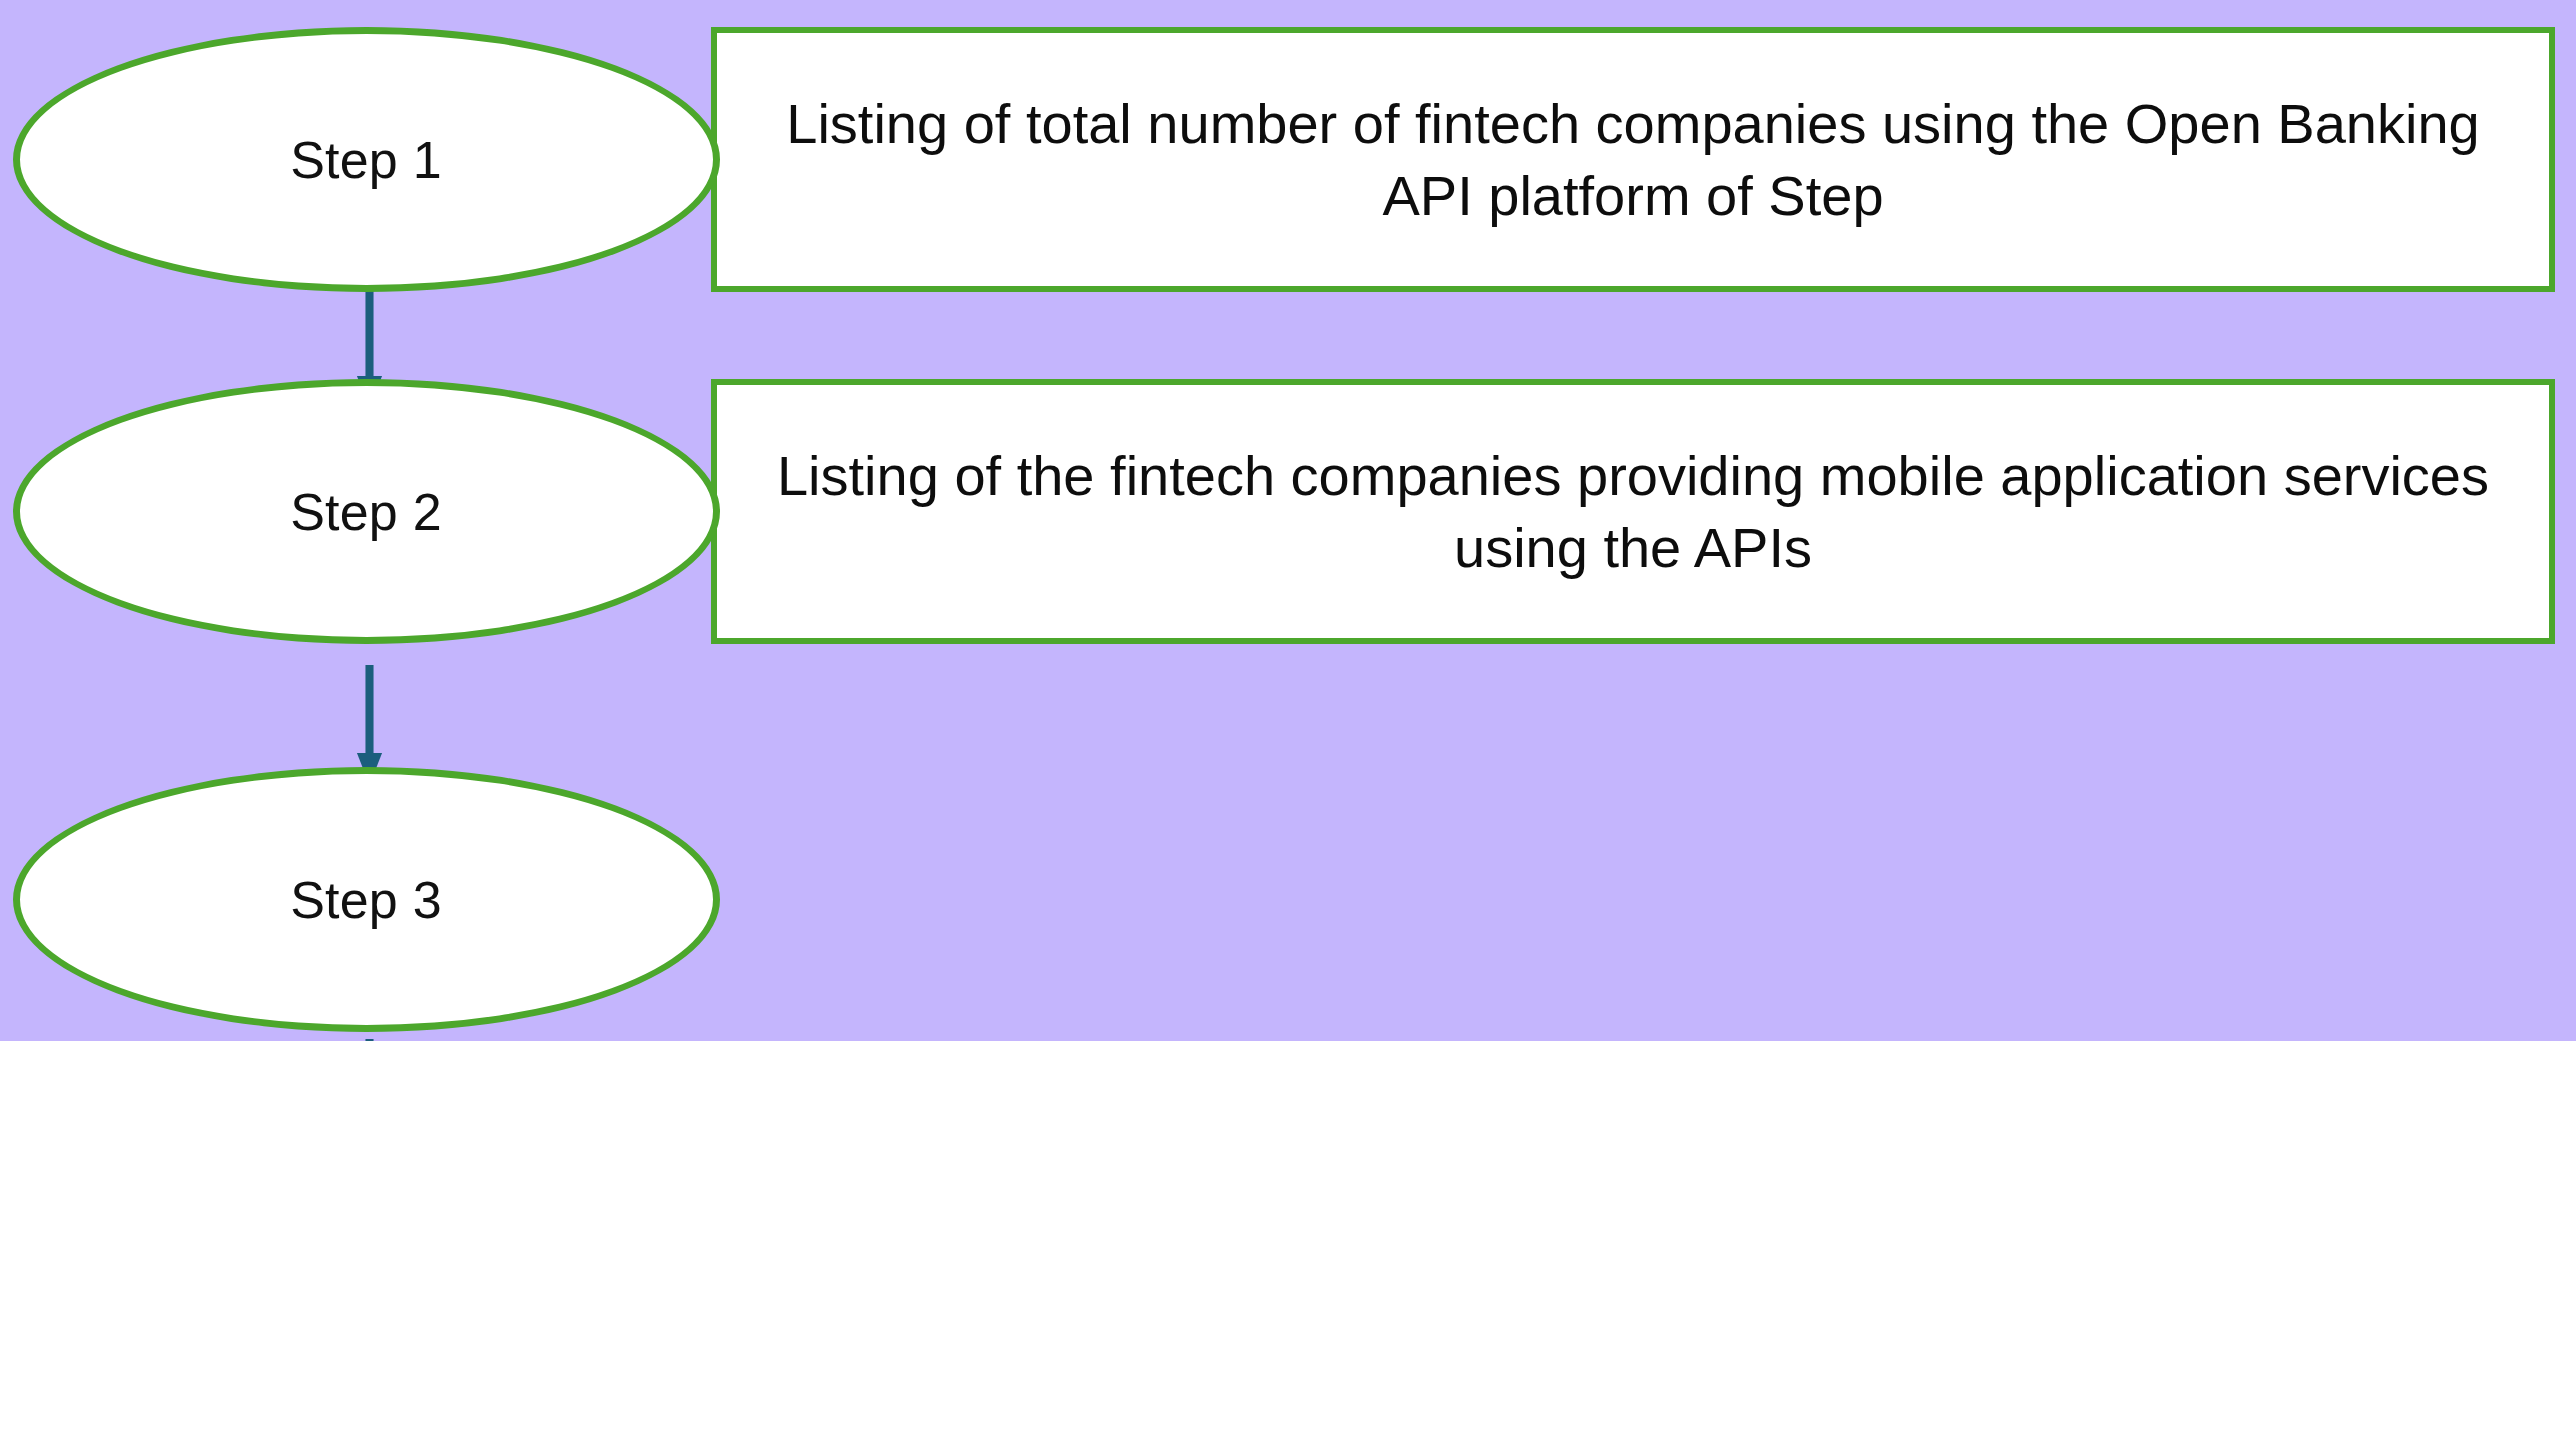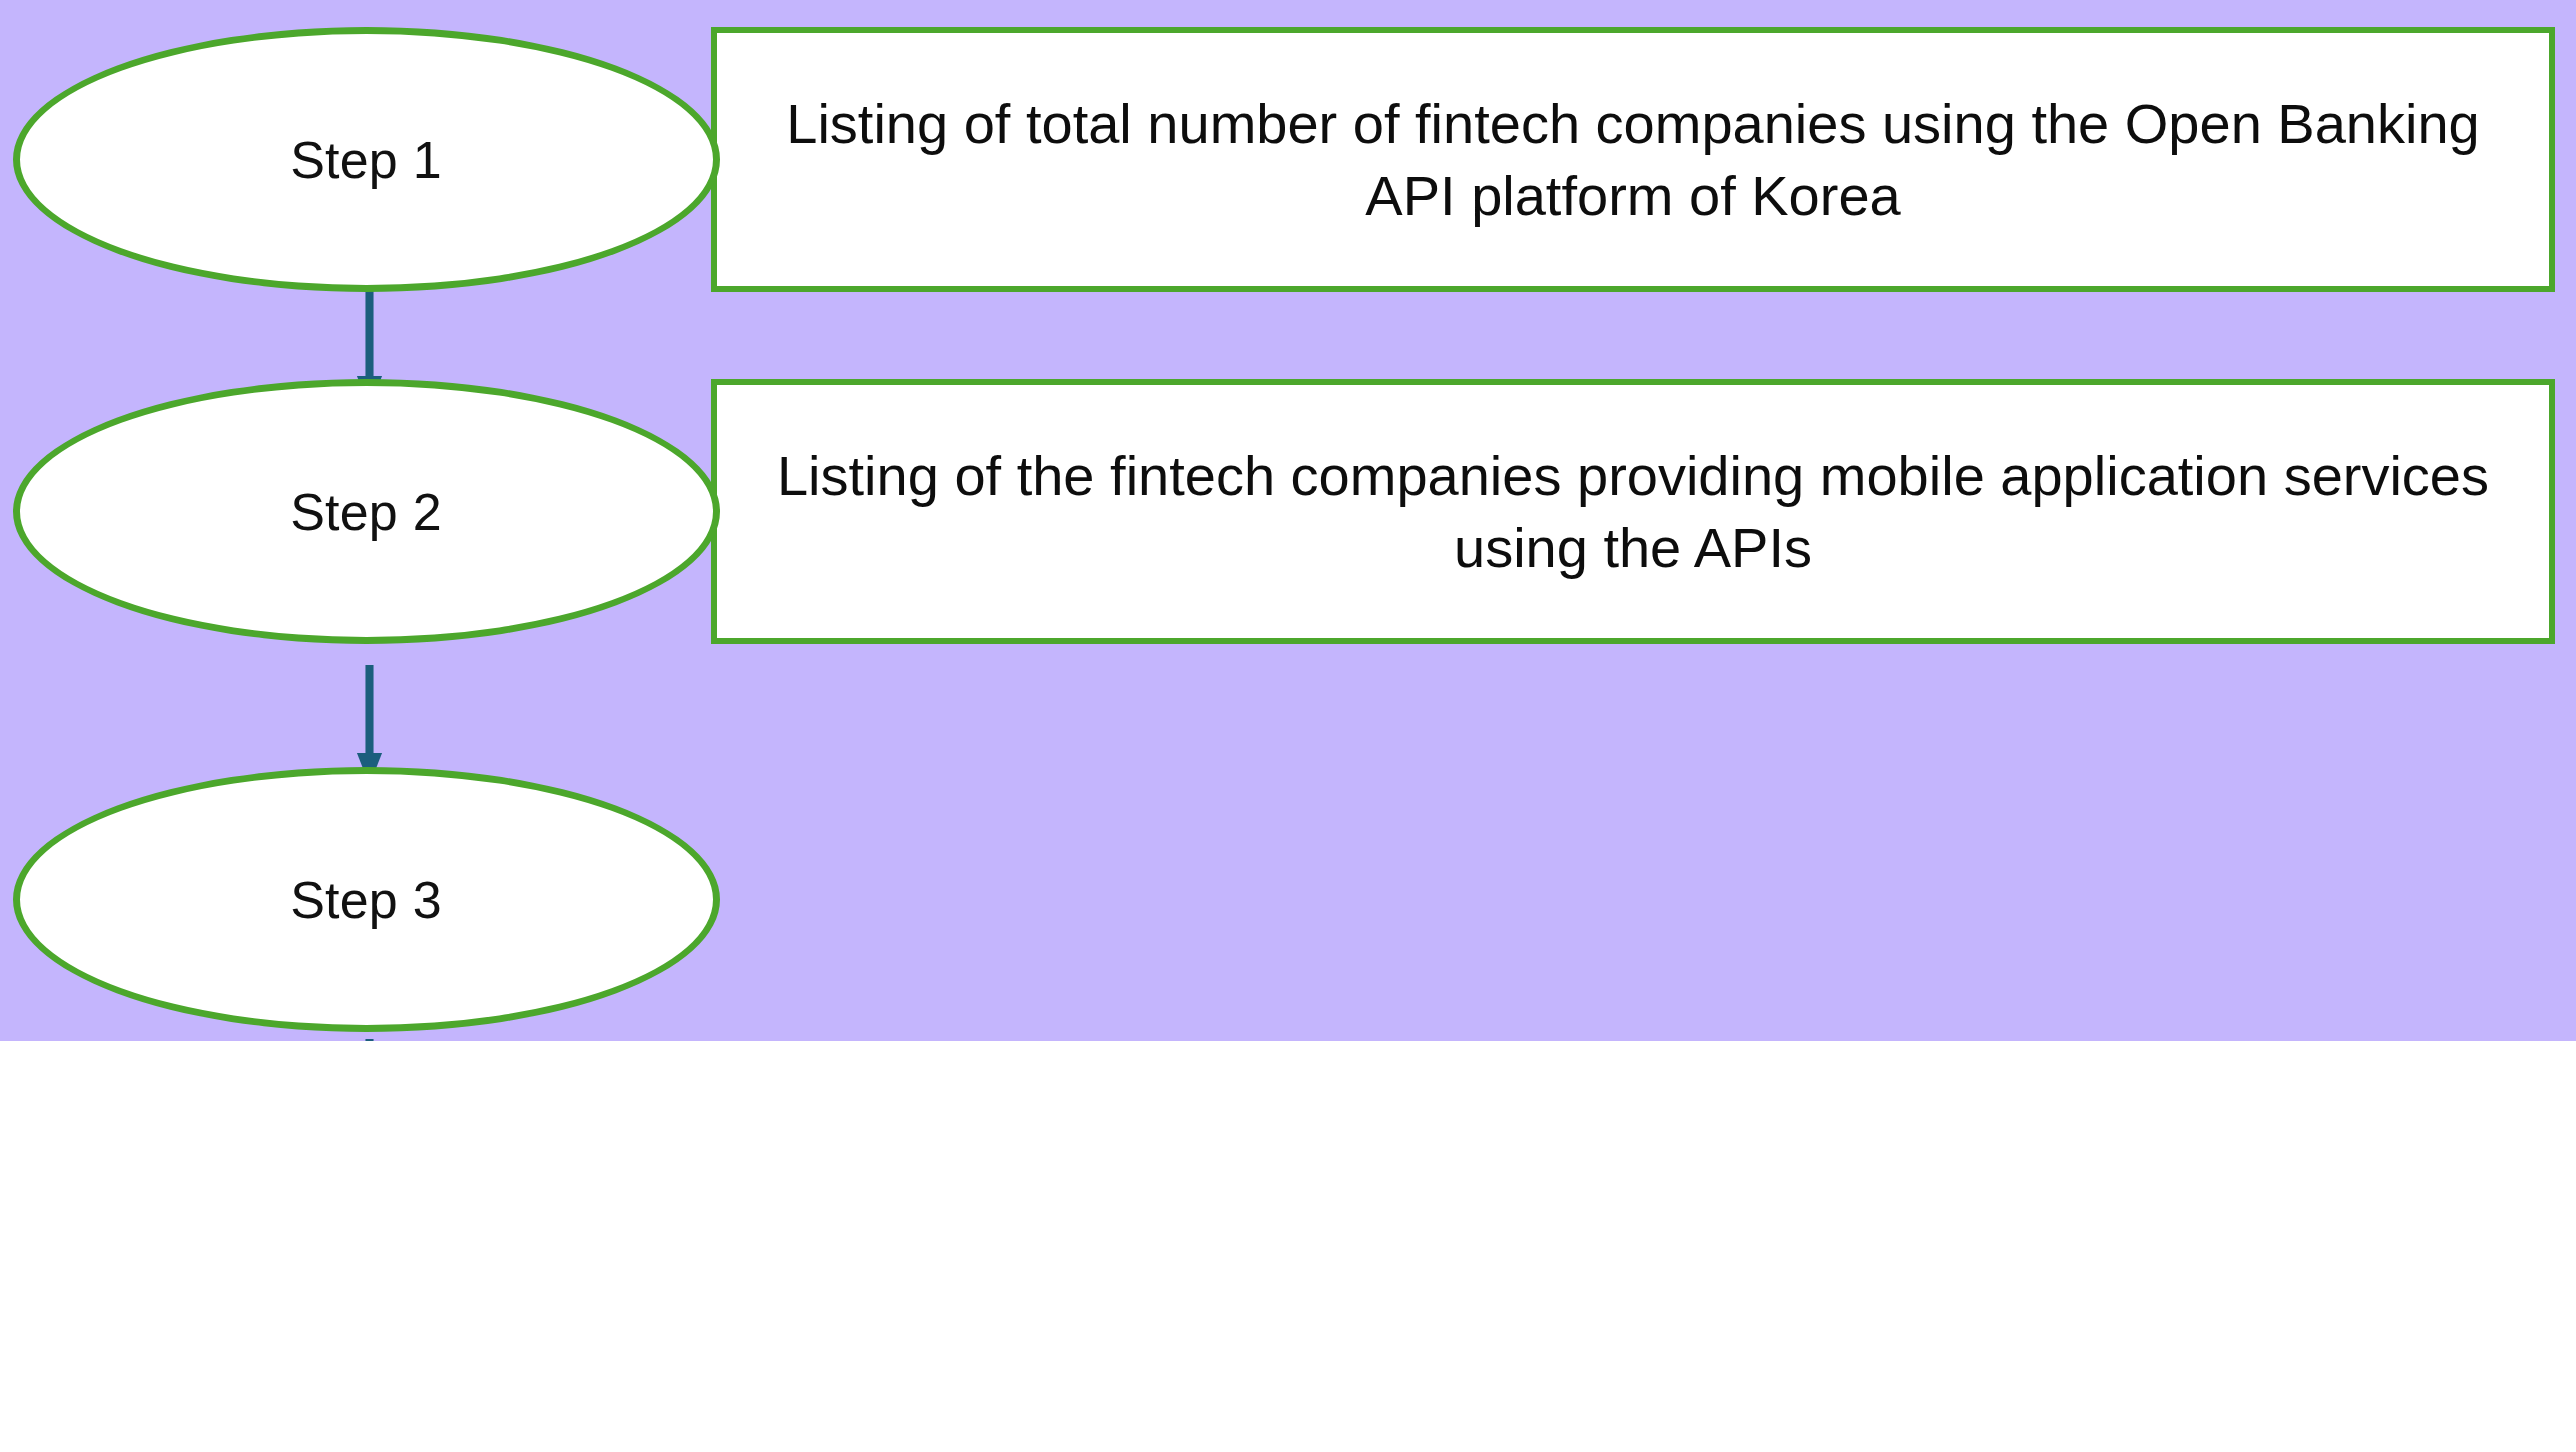--- a/index.html
+++ b/index.html
@@ -84,21 +84,21 @@
 </head>
 <body>
 
 <div id="canvas">
 
   <div class="row" style="top:27px; height:265px;">
     <div class="step-ellipse">
       <span class="step-ellipse-label">Step 1</span>
     </div>
     <div class="desc-box">
-      <span class="desc-text">Listing of total number of fintech companies using the Open Banking API platform of Korea</span>
+      <span class="desc-text">Listing of total number of fintech companies using the Open Banking API platform of Step</span>
     </div>
   </div>
 
   <div class="connector" style="top:288px; height:122px;">
     <svg width="27" height="122" viewBox="0 0 30 136" aria-hidden="true">
       <line x1="15" y1="0" x2="15" y2="112" stroke="#1b5e7d" stroke-width="9"></line>
       <polygon points="15,134 1,98 29,98" fill="#1b5e7d"></polygon>
     </svg>
   </div>
 

